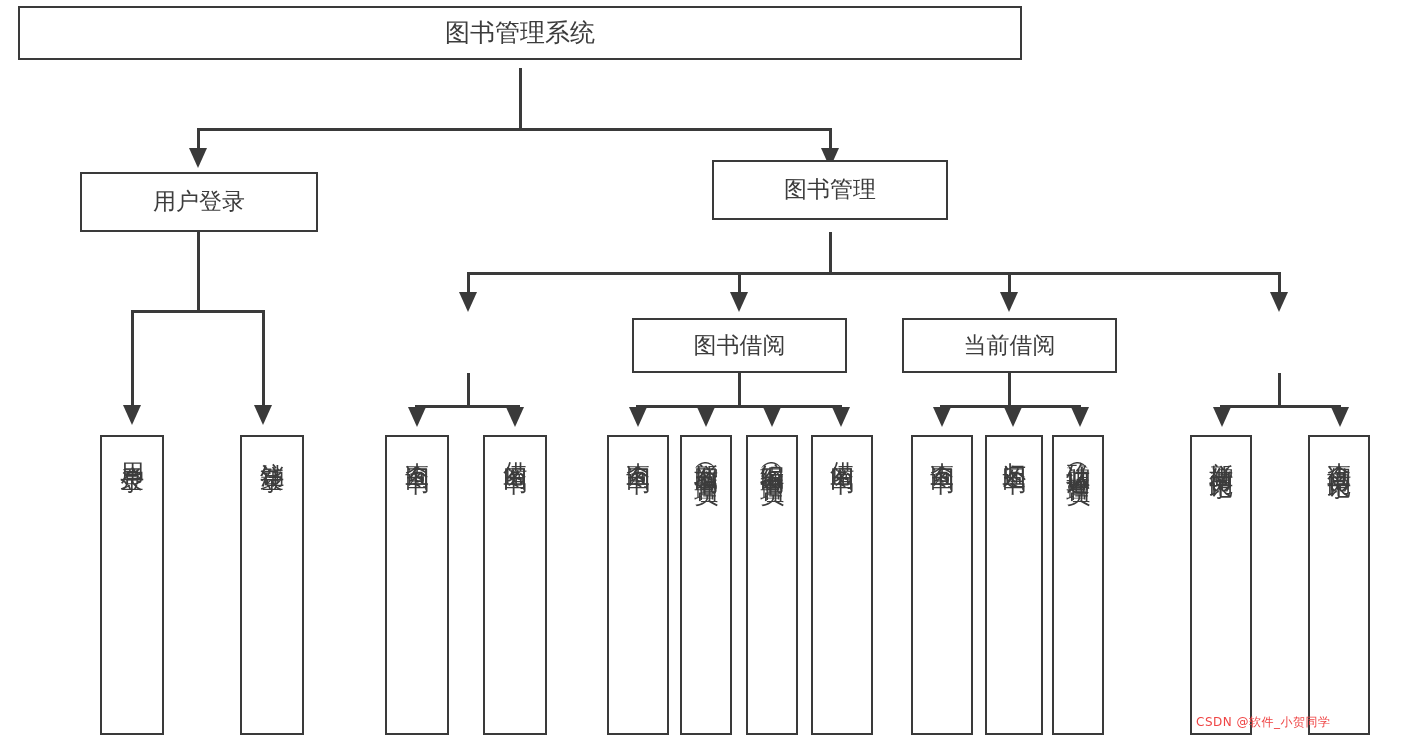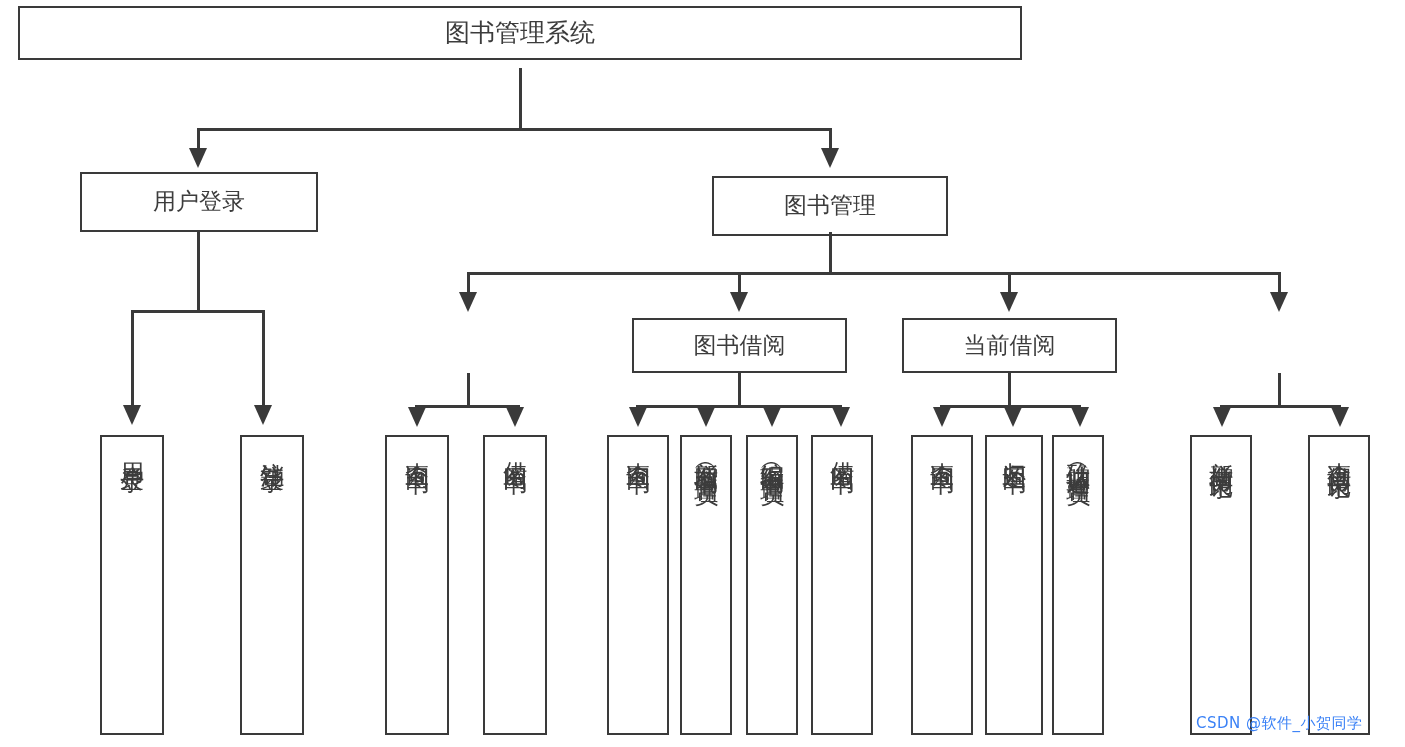--- a/index.html
+++ b/index.html
@@ -67,22 +67,22 @@
     width: 0;
     height: 0;
     border-left: 9px solid transparent;
     border-right: 9px solid transparent;
     border-top: 20px solid #3a3a3a;
   }
 
   
   #watermark {
     position: absolute;
-    font-size: 15px;
-    color: #3b82f6;
+    font-size: 12px;
+    color: #ef4444;
     white-space: nowrap;
     letter-spacing: 0.5px;
   }
 </style>
 </head>
 <body>
 
 <div id="canvas">
 
   <div class="node root" style="left:18px;top:6px;width:1004px;height:54px;">
@@ -93,21 +93,21 @@
   <div class="ln h" style="left:197px;top:128px;width:634px;"></div>
   <div class="ln v" style="left:197px;top:128px;height:22px;"></div>
   <div class="ln v" style="left:829px;top:128px;height:22px;"></div>
   <div class="arrow" style="left:189px;top:148px;"></div>
   <div class="arrow" style="left:821px;top:148px;"></div>
 
   <div class="node lvl2" style="left:80px;top:172px;width:238px;height:60px;">
     <span>用户登录</span>
   </div>
 
-  <div class="node lvl2" style="left:712px;top:176px;width:236px;height:60px;">
+  <div class="node lvl2" style="left:712px;top:160px;width:236px;height:60px;">
     <span>图书管理</span>
   </div>
 
   <div class="ln v" style="left:197px;top:232px;height:80px;"></div>
   <div class="ln h" style="left:131px;top:310px;width:134px;"></div>
   <div class="ln v" style="left:131px;top:310px;height:97px;"></div>
   <div class="ln v" style="left:262px;top:310px;height:97px;"></div>
   <div class="arrow" style="left:123px;top:405px;"></div>
   <div class="arrow" style="left:254px;top:405px;"></div>
 

